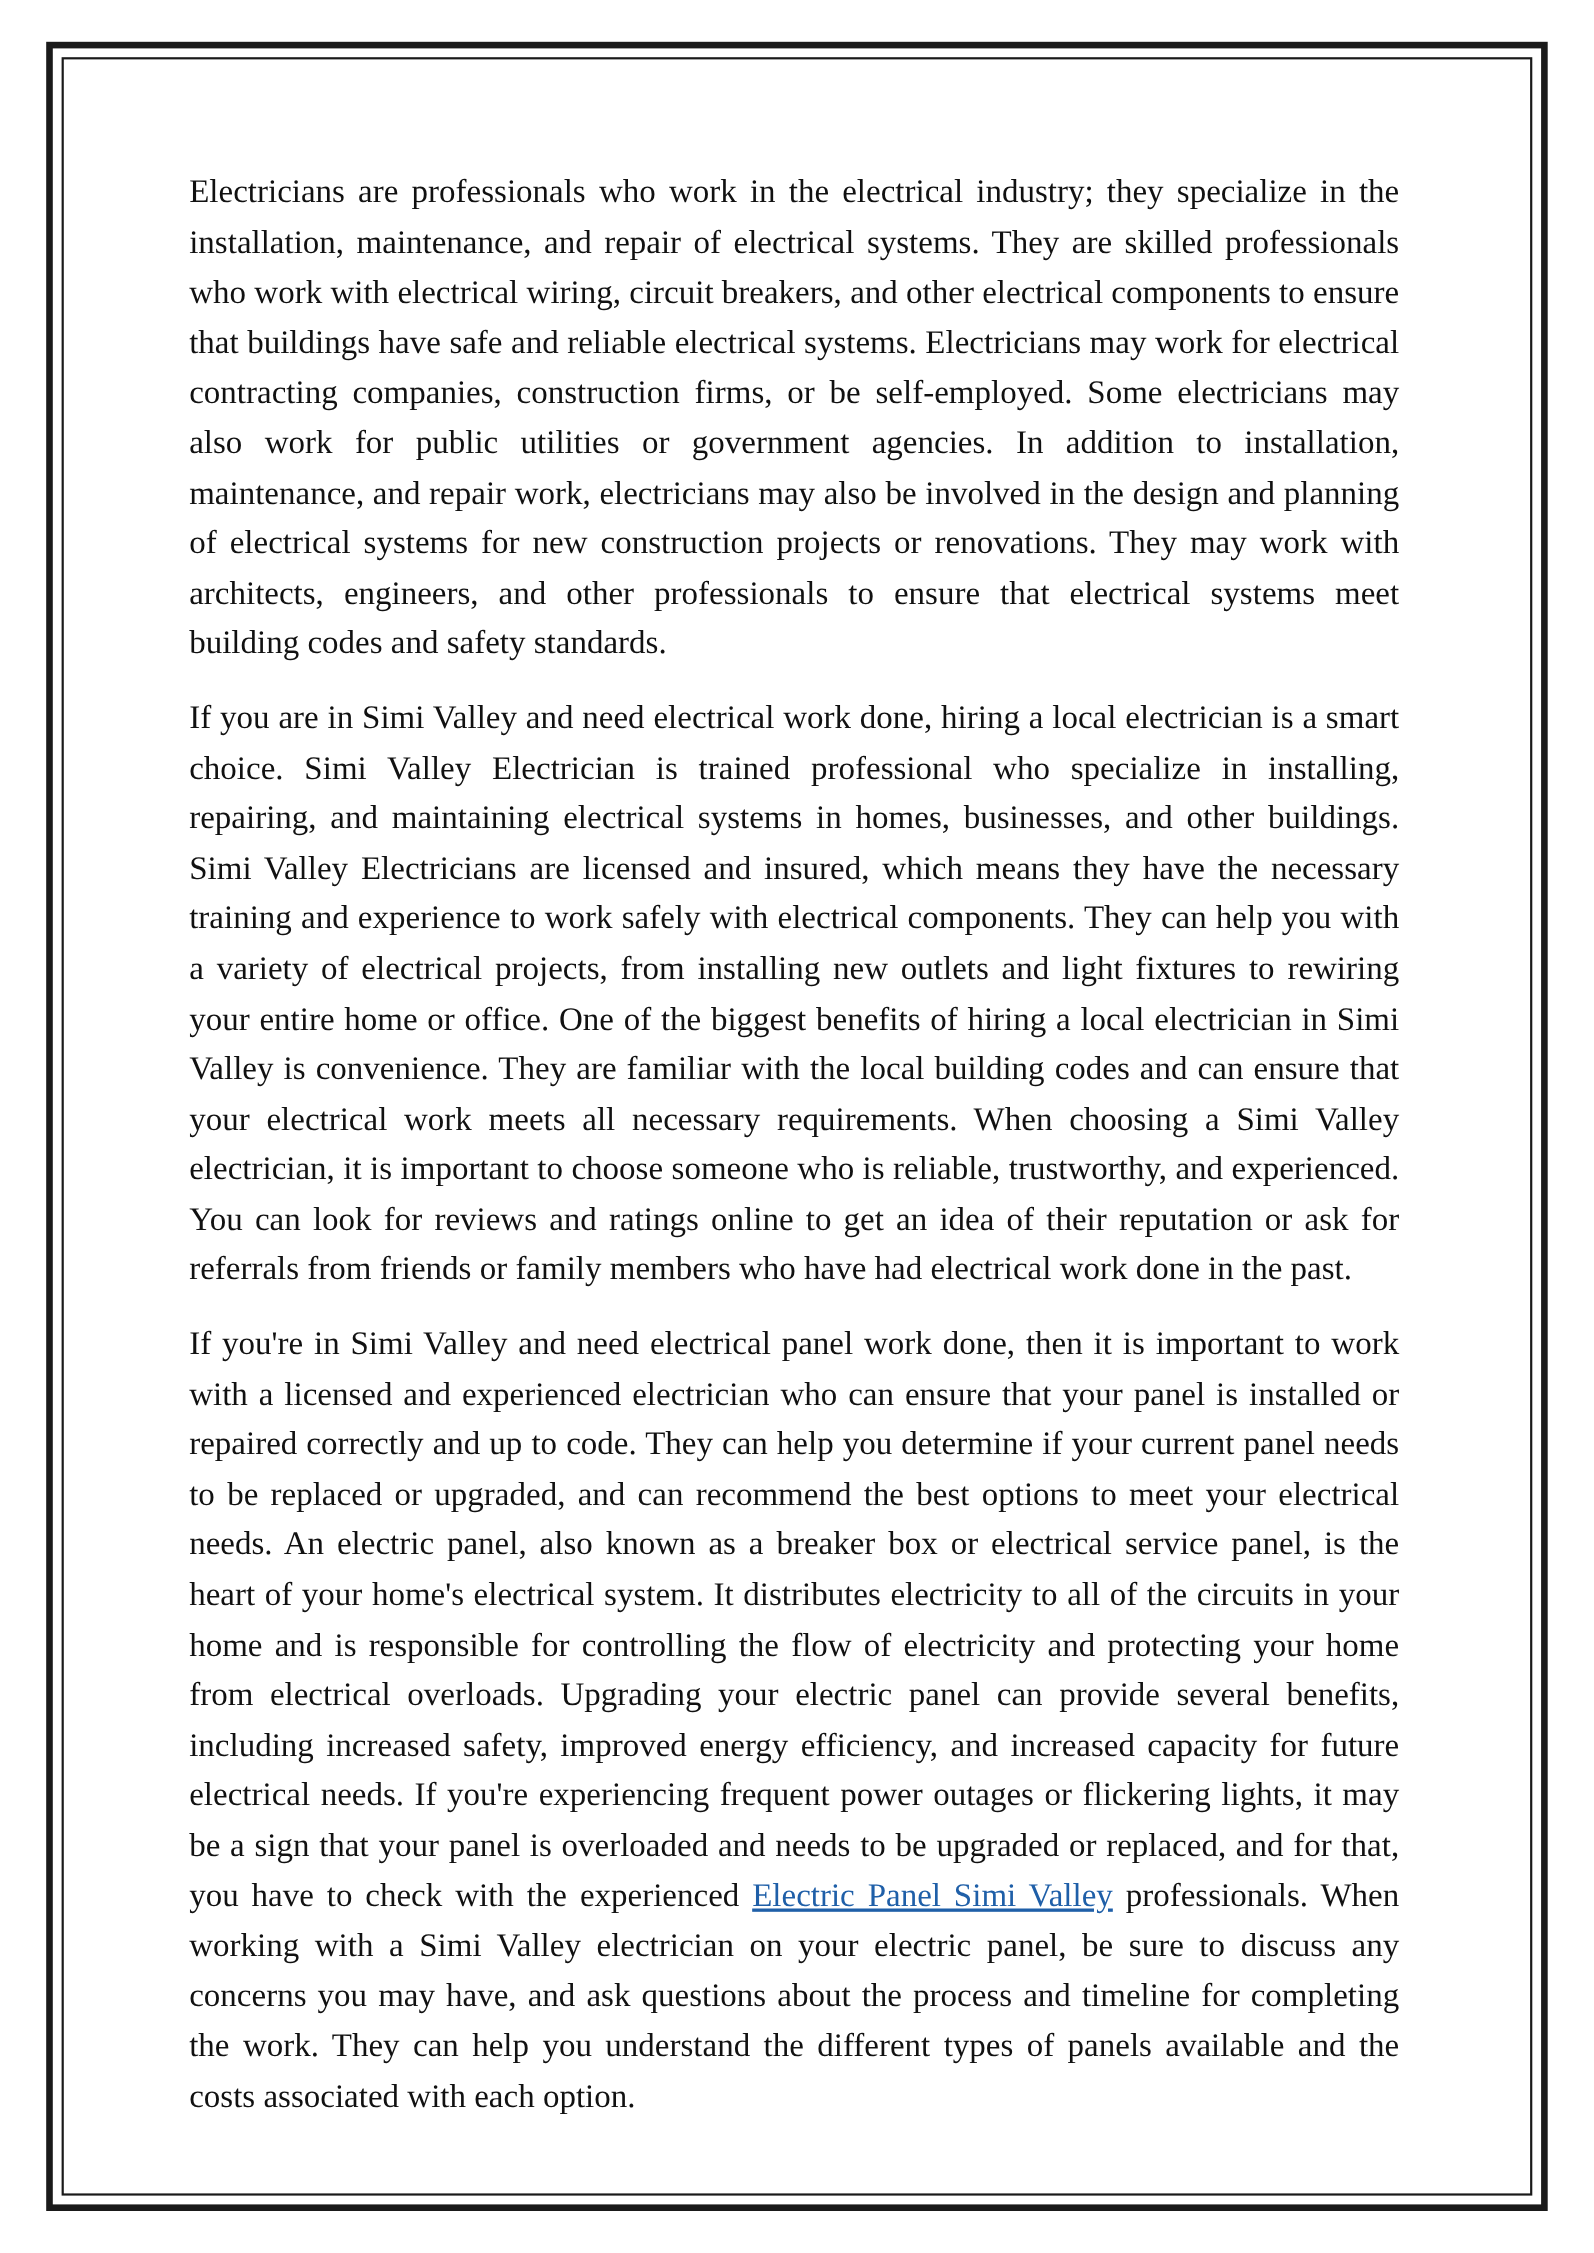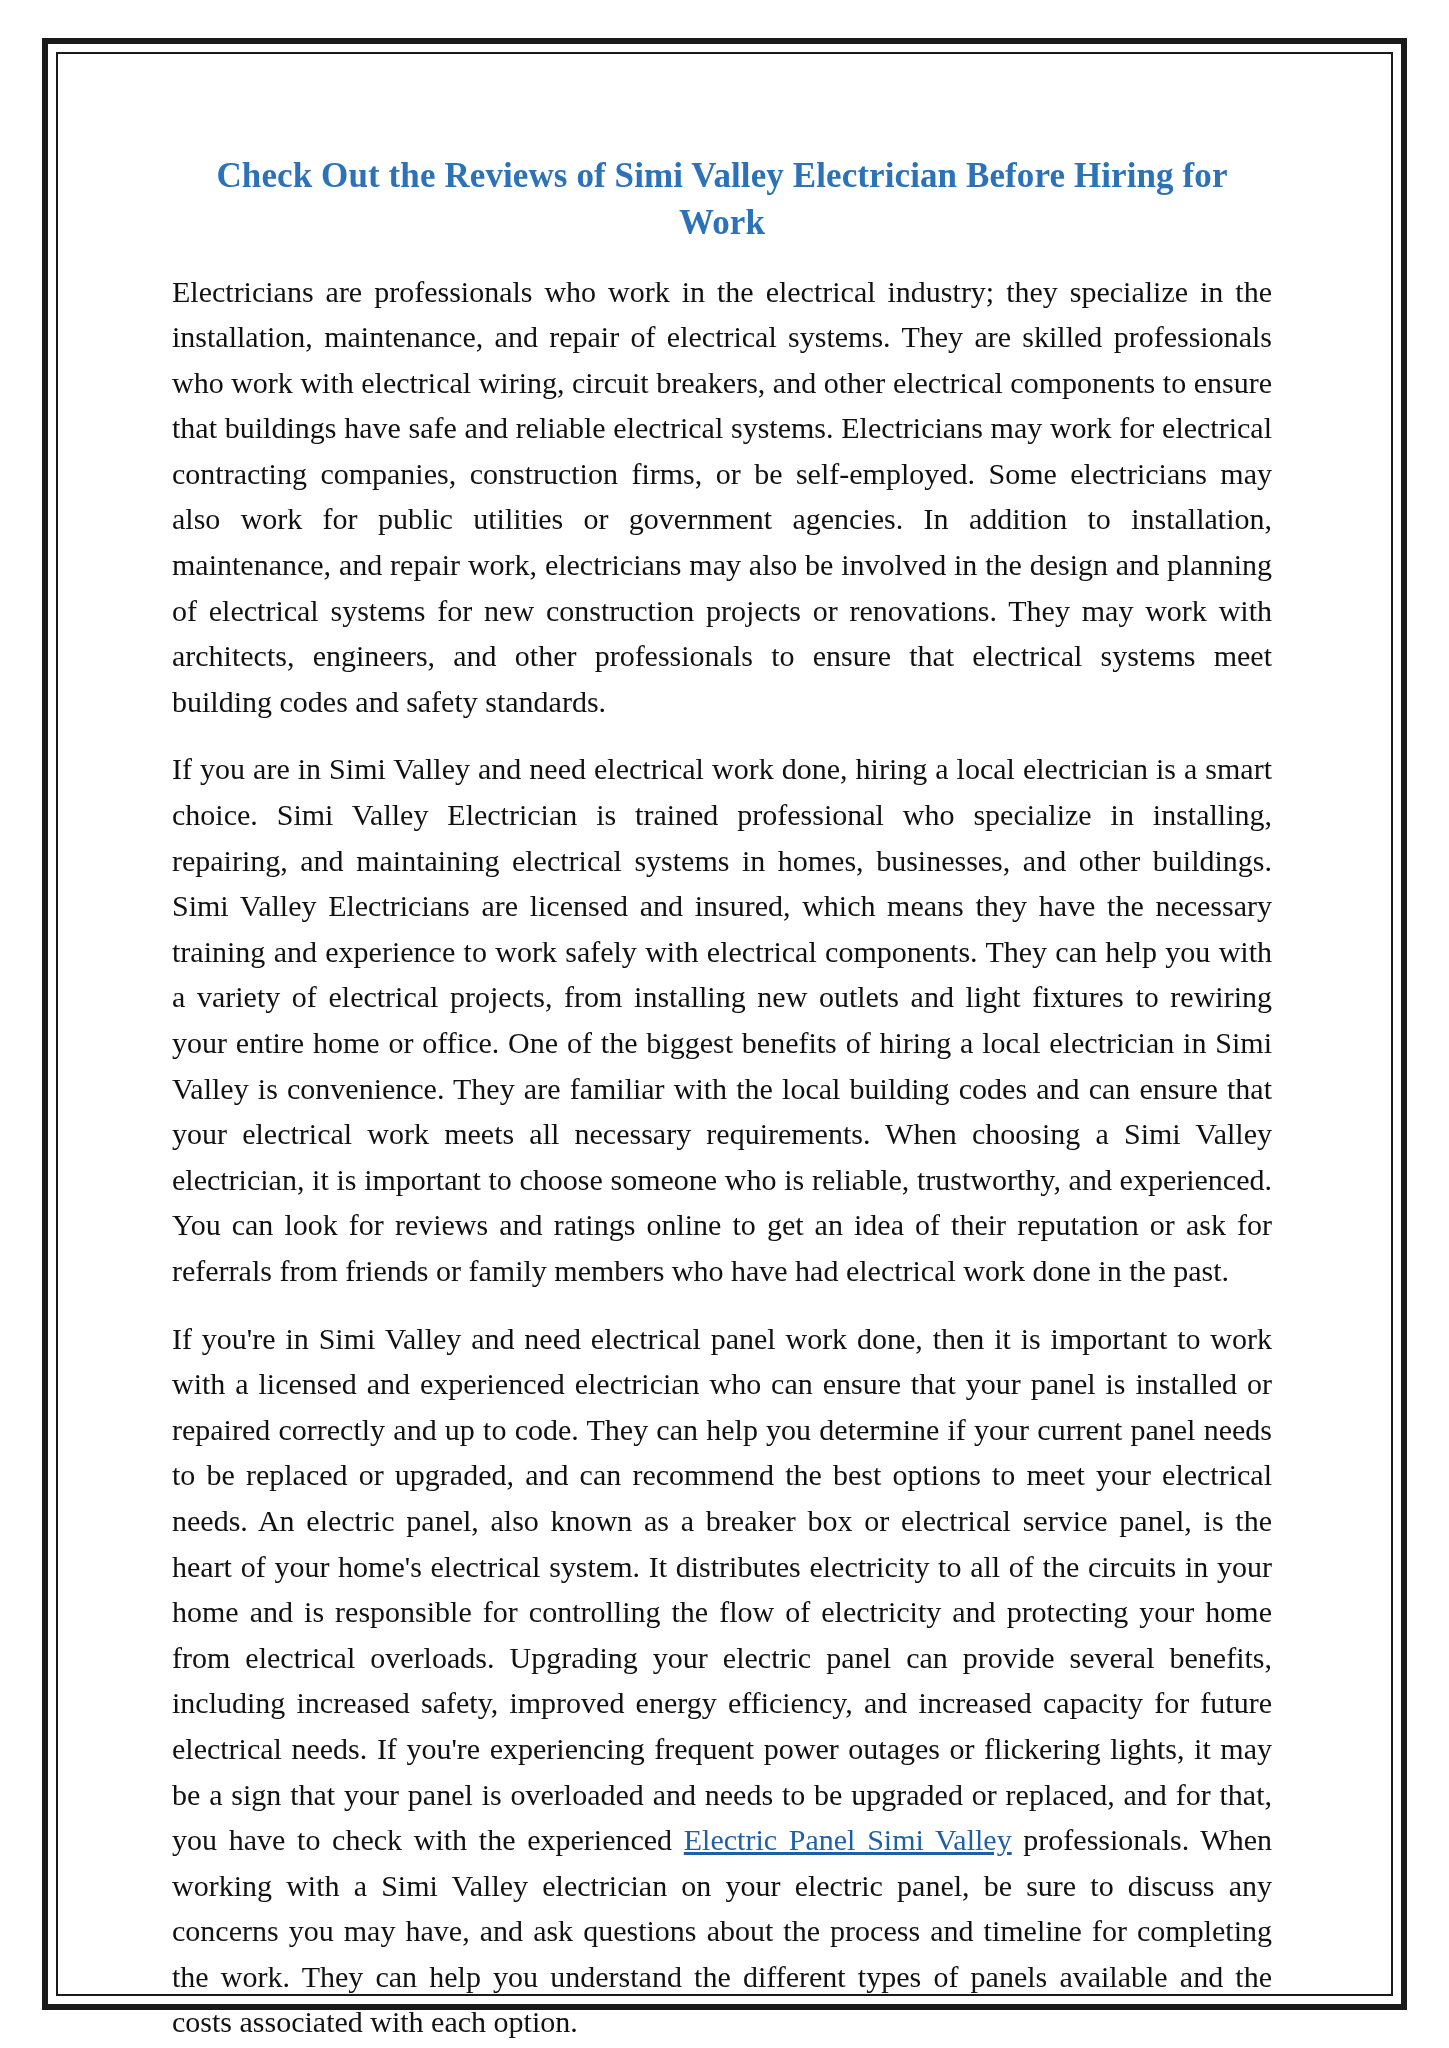--- a/index.html
+++ b/index.html
@@ -75,21 +75,20 @@
   }
 </style>
 </head>
 <body>
 
 <div class="page">
   <div class="outer-border"></div>
   <div class="inner-border"></div>
 
   <div class="content">
-    <h1 class="doc-title">Check Out the Reviews of Simi Valley Electrician Before Hiring for Work</h1>
 
     <p class="para">Electricians are professionals who work in the electrical industry; they specialize in the installation, maintenance, and repair of electrical systems. They are skilled professionals who work with electrical wiring, circuit breakers, and other electrical components to ensure that buildings have safe and reliable electrical systems. Electricians may work for electrical contracting companies, construction firms, or be self-employed. Some electricians may also work for public utilities or government agencies. In addition to installation, maintenance, and repair work, electricians may also be involved in the design and planning of electrical systems for new construction projects or renovations. They may work with architects, engineers, and other professionals to ensure that electrical systems meet building codes and safety standards.</p>
 
     <p class="para">If you are in Simi Valley and need electrical work done, hiring a local electrician is a smart choice. Simi Valley Electrician is trained professional who specialize in installing, repairing, and maintaining electrical systems in homes, businesses, and other buildings. Simi Valley Electricians are licensed and insured, which means they have the necessary training and experience to work safely with electrical components. They can help you with a variety of electrical projects, from installing new outlets and light fixtures to rewiring your entire home or office. One of the biggest benefits of hiring a local electrician in Simi Valley is convenience. They are familiar with the local building codes and can ensure that your electrical work meets all necessary requirements. When choosing a Simi Valley electrician, it is important to choose someone who is reliable, trustworthy, and experienced. You can look for reviews and ratings online to get an idea of their reputation or ask for referrals from friends or family members who have had electrical work done in the past.</p>
 
     <p class="para"><span>If you're in Simi Valley and need electrical panel work done, then it is important to work with a licensed and experienced electrician who can ensure that your panel is installed or repaired correctly and up to code. They can help you determine if your current panel needs to be replaced or upgraded, and can recommend the best options to meet your electrical needs. An electric panel, also known as a breaker box or electrical service panel, is the heart of your home's electrical system. It distributes electricity to all of the circuits in your home and is responsible for controlling the flow of electricity and protecting your home from electrical overloads. Upgrading your electric panel can provide several benefits, including increased safety, improved energy efficiency, and increased capacity for future electrical needs. If you're experiencing frequent power outages or flickering lights, it may be a sign that your panel is overloaded and needs to be upgraded or replaced, and for that, you have to check with the experienced </span><a class="inline-link" href="#">Electric Panel Simi Valley</a><span> professionals. When working with a Simi Valley electrician on your electric panel, be sure to discuss any concerns you may have, and ask questions about the process and timeline for completing the work. They can help you understand the different types of panels available and the costs associated with each option.</span></p>
   </div>
 </div>
 
 </body></html>

